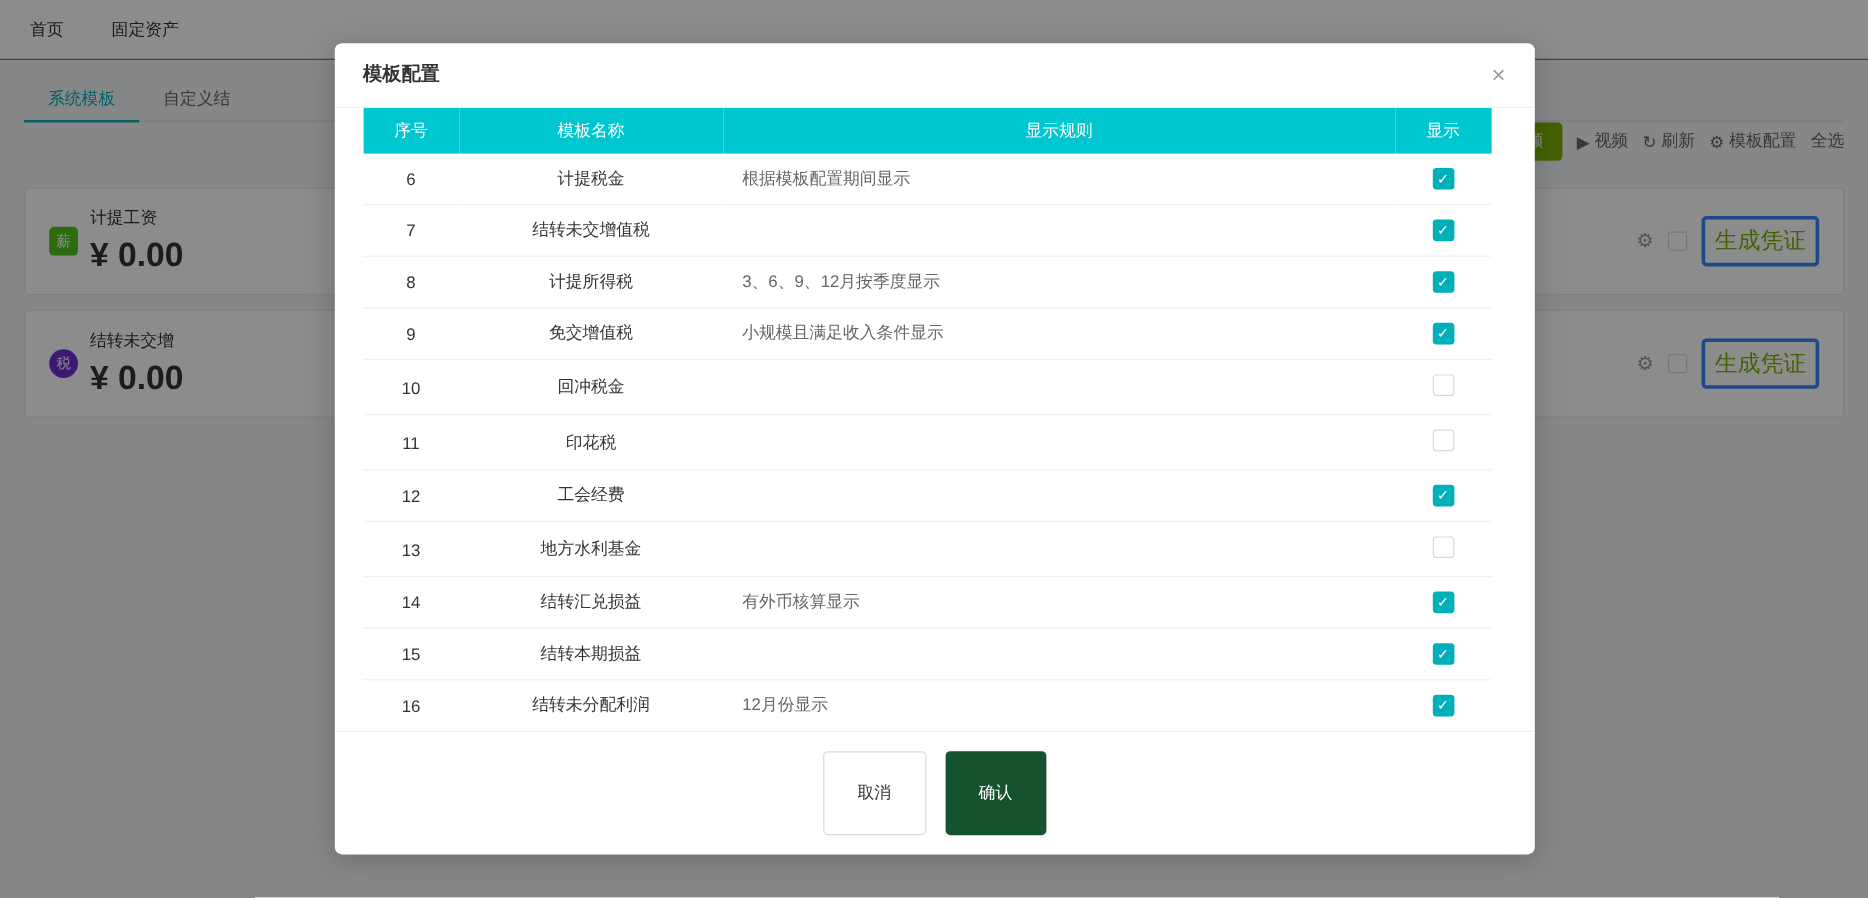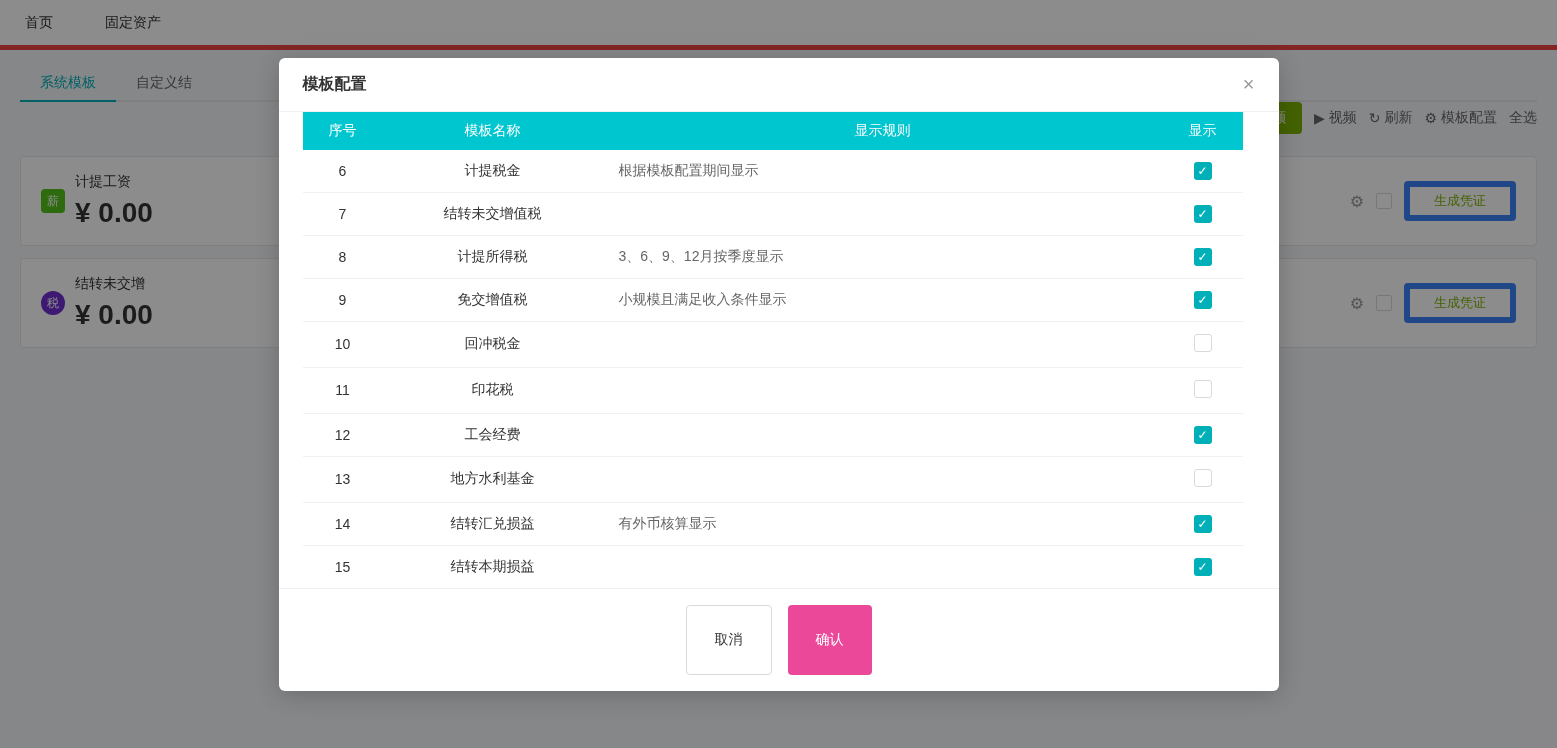--- a/index.html
+++ b/index.html
@@ -22,22 +22,22 @@
       top: 0; left: 0;
     }
 
     
     .top-nav {
       background: #fff;
       height: 50px;
       display: flex;
       align-items: center;
       padding: 0 20px;
-      gap: 42px;
-      border-bottom: 5px solid #ef4444;
+      gap: 30px;
+      border-bottom: 1px solid #ef4444;
     }
     .nav-item {
       font-size: 14px;
       color: #333;
       cursor: pointer;
       padding: 0 5px;
     }
 
     
     .content-area {
@@ -160,27 +160,27 @@
       font-weight: bold;
       color: #333;
       margin-top: 6px;
     }
     .card-right {
       display: flex;
       align-items: center;
       gap: 12px;
     }
     .btn-gen-voucher {
-      border: 6px solid #3b82f6;
+      border: 3px solid #3b82f6;
       color: #7cb305;
       background: #fff;
-      padding: 5px 24px;
+      padding: 5px 8px;
       border-radius: 4px;
       cursor: pointer;
-      font-size: 13px;
+      font-size: 19px;
     }
     .gear-icon {
       color: #999;
       cursor: pointer;
       font-size: 16px;
     }
     .checkbox-empty {
       width: 16px;
       height: 16px;
       border: 1px solid #d9d9d9;
@@ -320,21 +320,21 @@
     .btn-cancel {
       background: #fff;
       border: 1px solid #d9d9d9;
       color: #333;
       padding: 25px 28px;
       border-radius: 4px;
       cursor: pointer;
       font-size: 14px;
     }
     .btn-confirm {
-      background: #ec4899;
+      background: #14532d;
       border: none;
       color: #fff;
       padding: 7px 28px;
       border-radius: 4px;
       cursor: pointer;
       font-size: 14px;
     }
   </style>
 </head>
 <body>
@@ -491,20 +491,26 @@
               <td>结转汇兑损益</td>
               <td>有外币核算显示</td>
               <td style="text-align: center;"><span class="cb-checked">✓</span></td>
             </tr>
             <tr>
               <td>15</td>
               <td>结转本期损益</td>
               <td></td>
               <td style="text-align: center;"><span class="cb-checked">✓</span></td>
             </tr>
+            <tr>
+              <td>16</td>
+              <td>结转未分配利润</td>
+              <td>12月份显示</td>
+              <td style="text-align: center;"><span class="cb-checked">✓</span></td>
+            </tr>
           </tbody>
       </table>
     </div>
 
     <div class="modal-footer">
       <button class="btn-cancel">取消</button>
       <button class="btn-confirm">确认</button>
     </div>
 
   </div>

